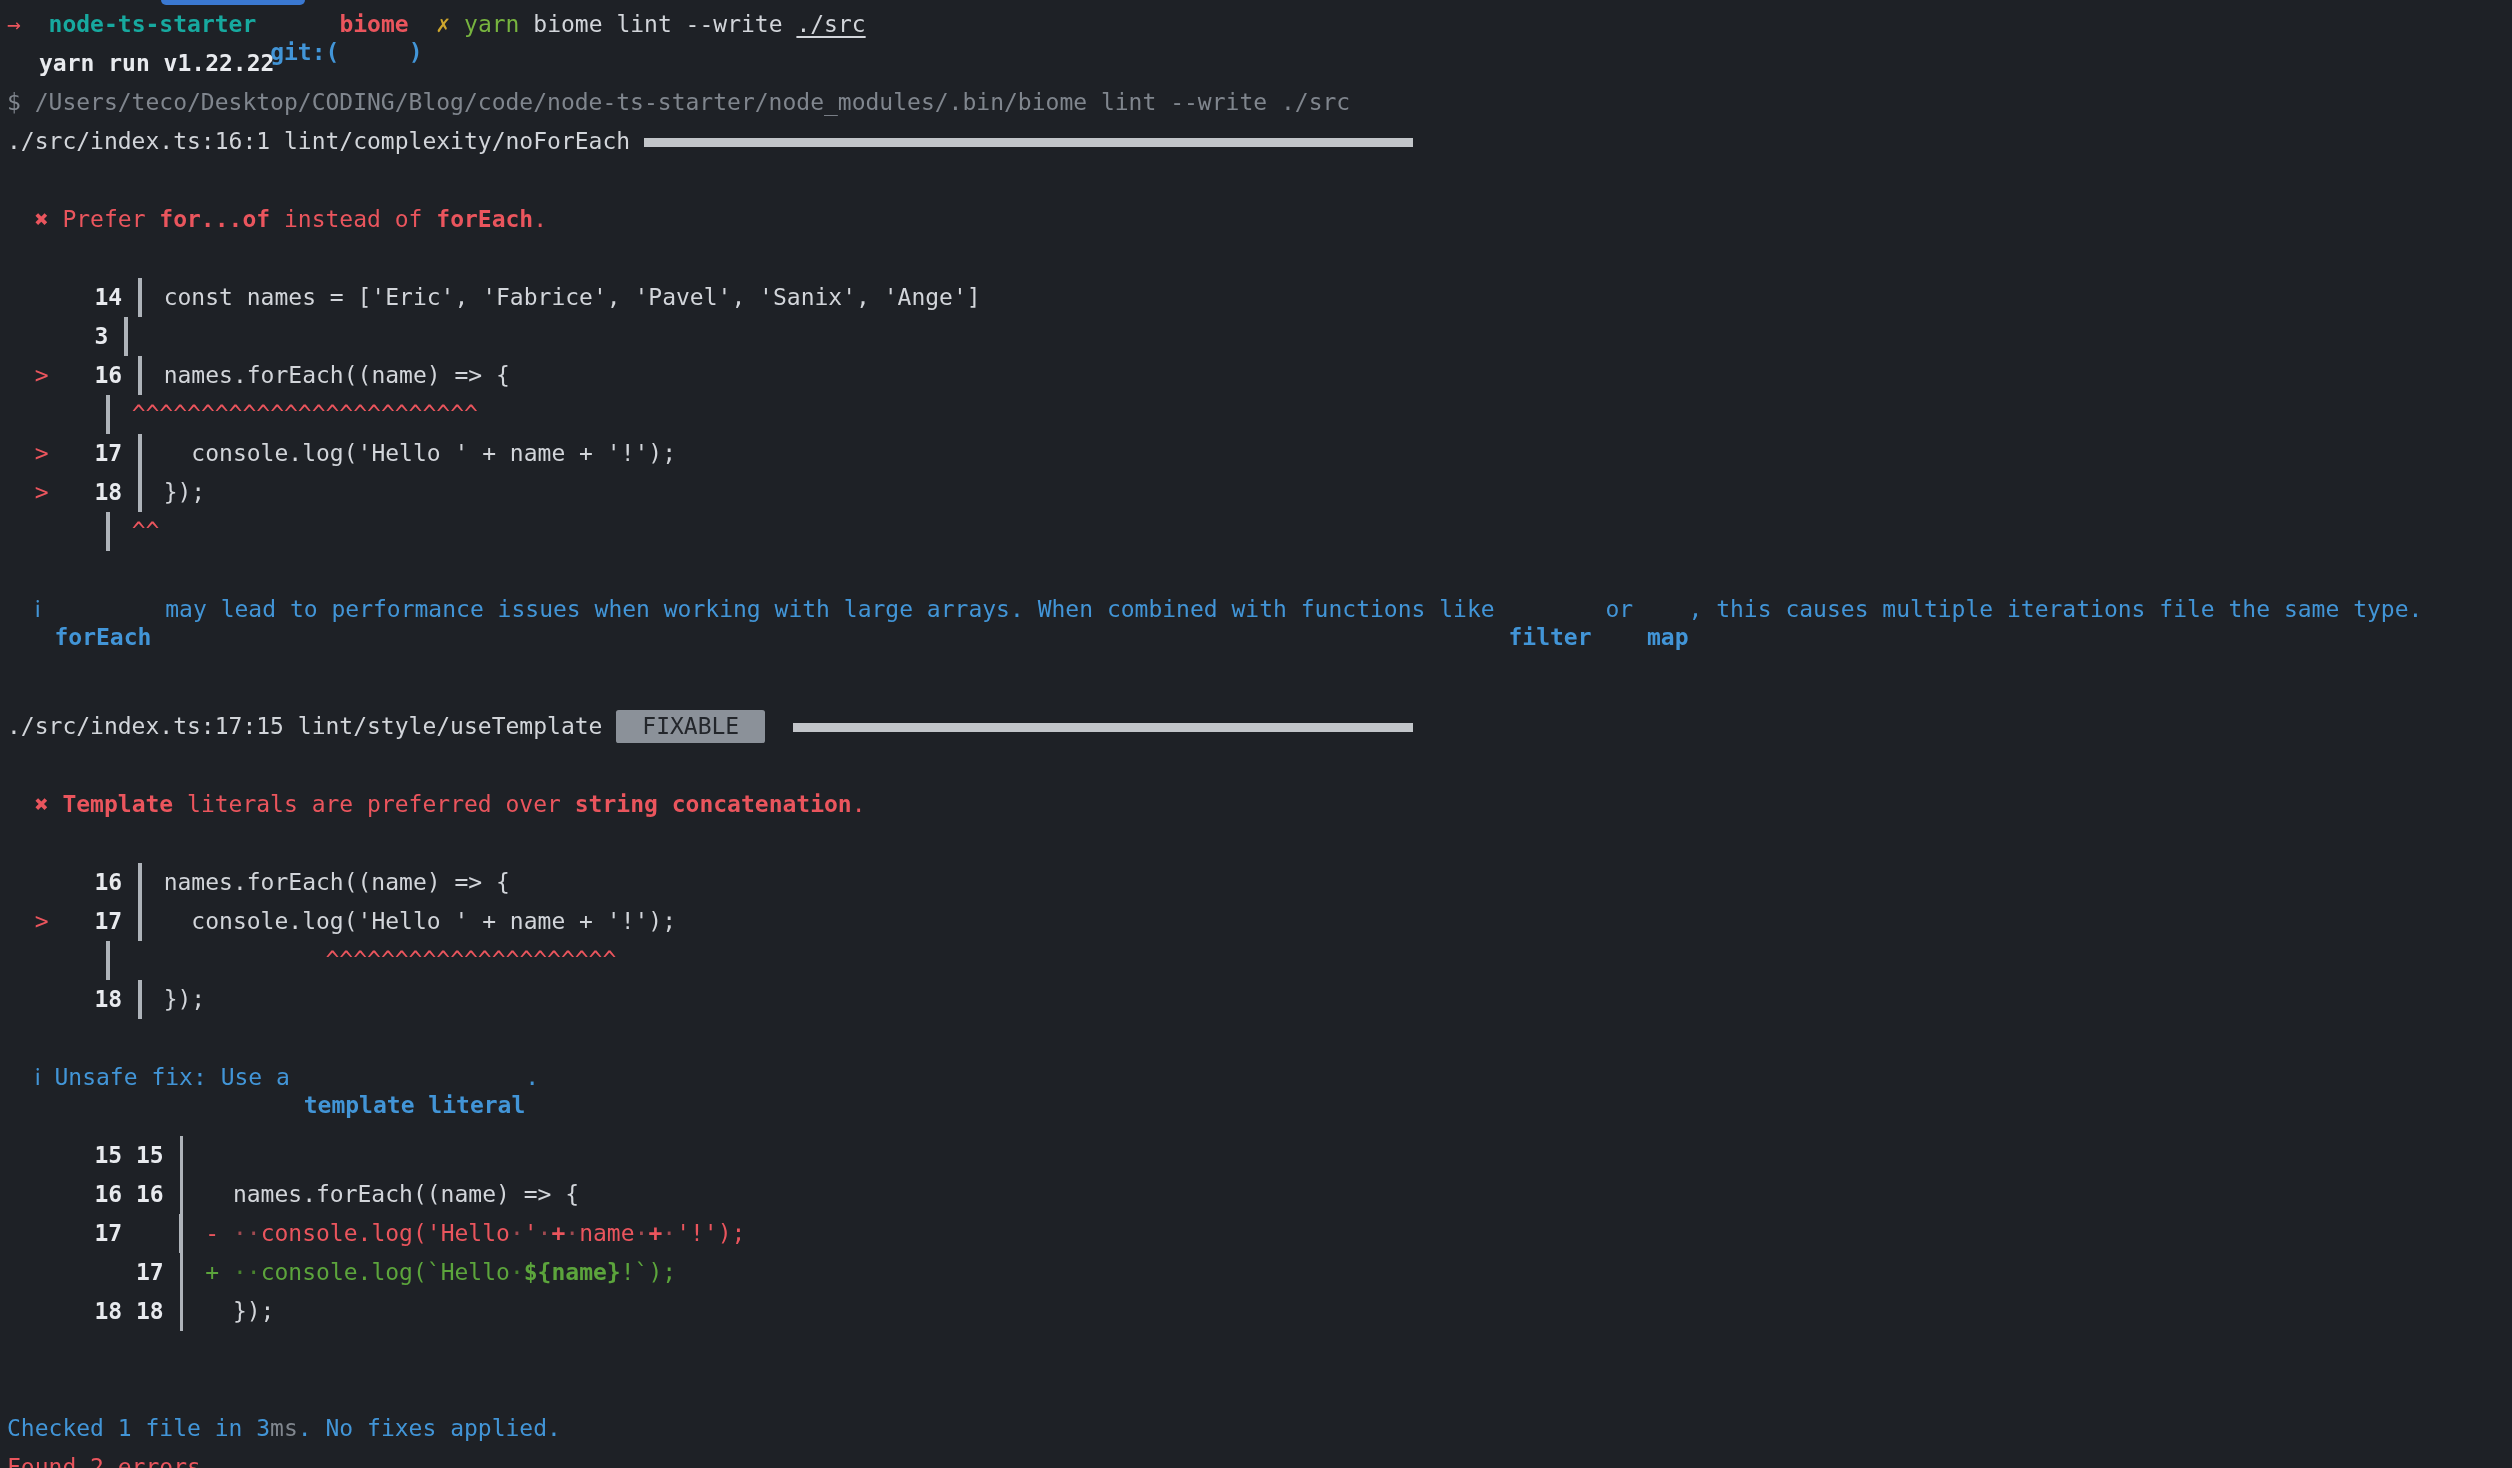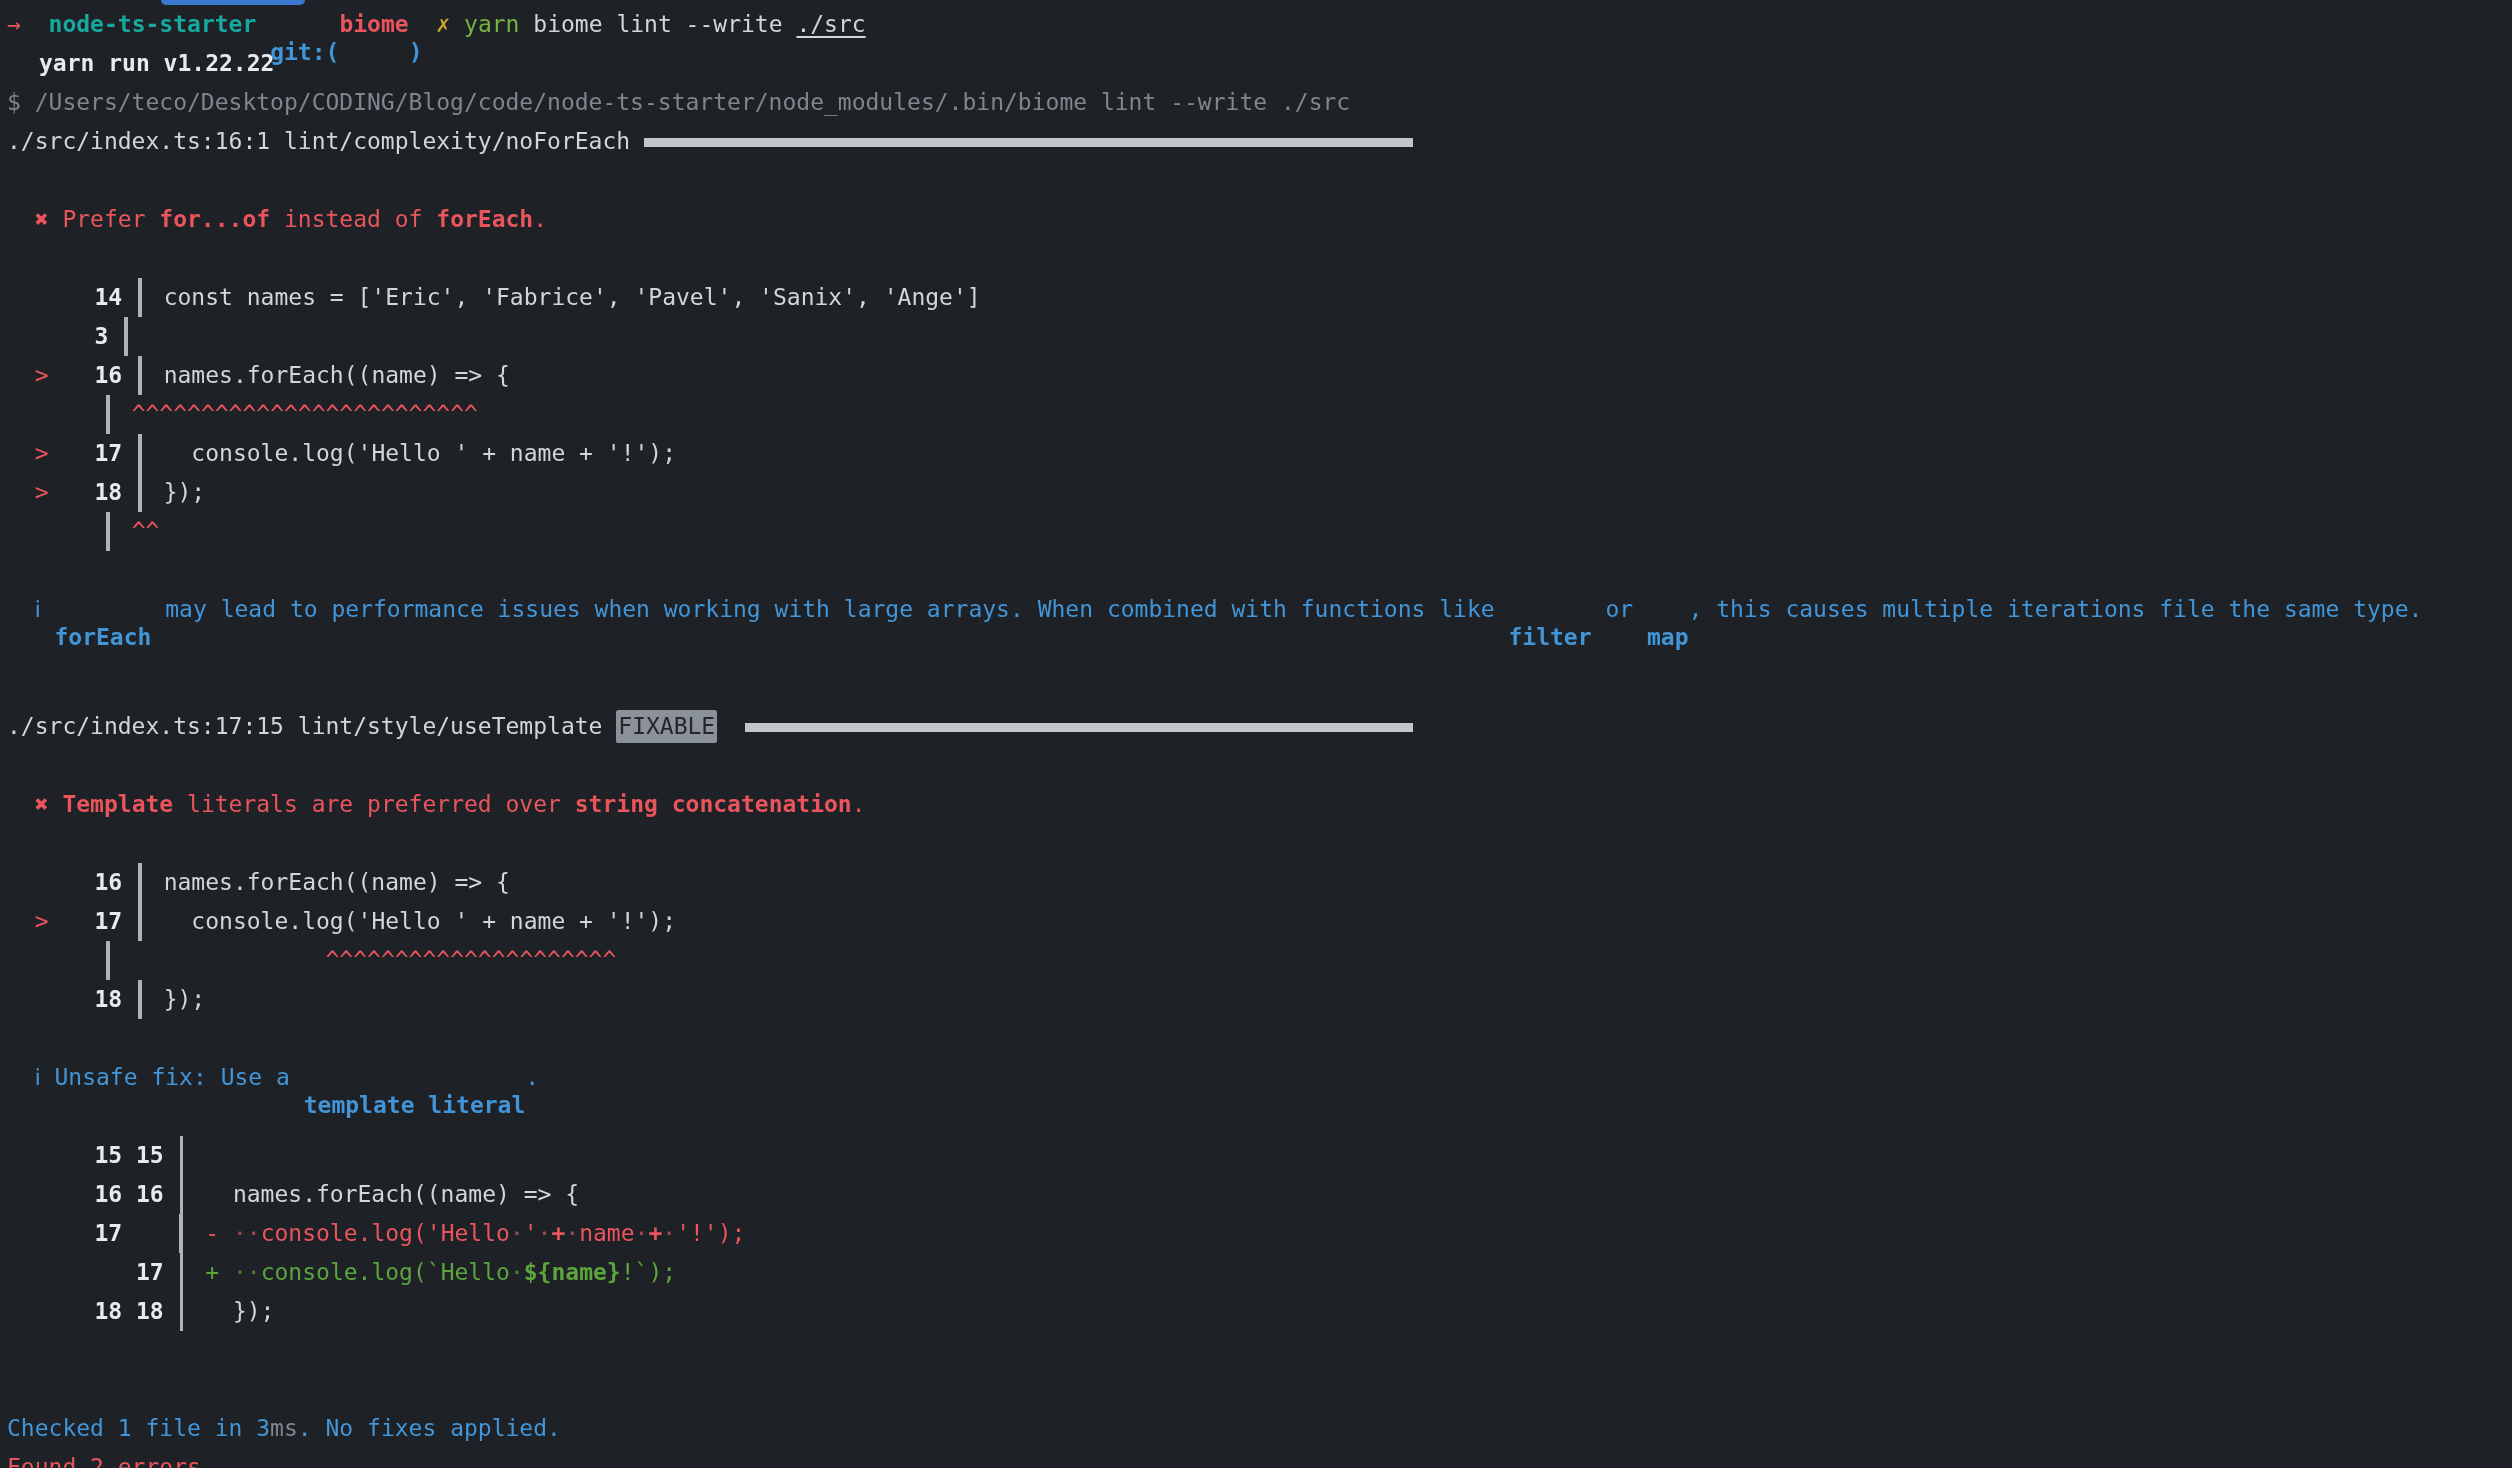--- a/index.html
+++ b/index.html
@@ -40,21 +40,21 @@
   .s-green{color:var(--green);}
   .s-dgreen{color:var(--dgreen);}
   .s-dgreen-b{color:var(--dgreen);font-weight:700;}
   .s-green-d{color:var(--dgreen-dim);}
   .s-bar{
     background:linear-gradient(90deg,transparent 15%,var(--bar) 15%,var(--bar) 42%,transparent 42%);
   }
   .s-badge{
     background:var(--badge-bg);color:var(--badge-fg);
     align-self:center;height:33px;line-height:33px !important;
-    padding:0 2px;border-radius:2.6px;
+    padding:0 26px;border-radius:2.6px;
   }
   .s-rule{flex:1 1 auto;height:8.8px;background:var(--rule);align-self:center;margin-top:1.8px;}
 </style>
 </head>
 <body>
 
 <div class="terminal">
   <div class="top-indicator"></div>
   <div id="lines-root">
       <div class="line">

